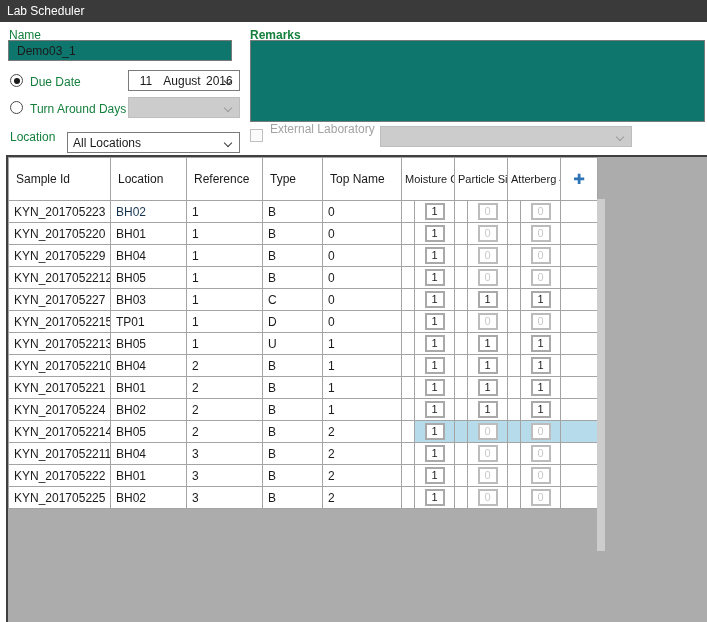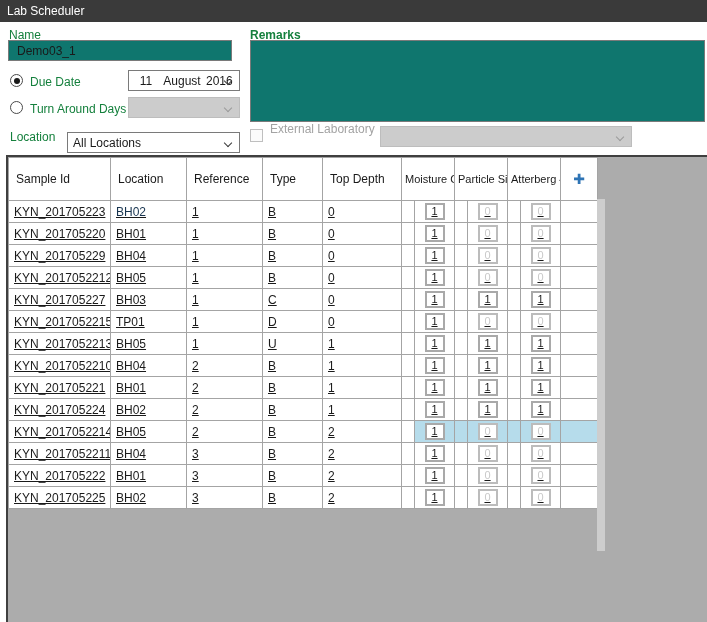--- a/index.html
+++ b/index.html
@@ -47,21 +47,21 @@
   .grid-panel {
     position:absolute; left:6px; top:155px; width:701px; height:467px;
     background:#acacac; border-top:2px solid #3f3f3f; border-left:2px solid #3f3f3f;
   }
   table.grid { border-collapse:collapse; table-layout:fixed; width:589px; background:#fff; }
   table.grid th, table.grid td {
     border:1px solid #a4a4a4; font-weight:normal; overflow:hidden; white-space:nowrap;
     background:#fff;
   }
   thead tr { height:43px; }
-  tbody tr { height:22px;text-decoration:underline; }
+  tbody tr { height:22px; }
   th.simple { text-align:left; padding-left:7px; font-size:12px; }
   th.test {
     font-size:11px; line-height:1.15; text-align:left; padding:2px 1px 2px 3px;
     white-space:normal; vertical-align:middle;
   }
   th.plus-col { text-align:center; }
   .plus-glyph { color:#2e74b5; font-size:14px; line-height:1; }
   td.txt { padding-left:5px; font-size:12px; }
   td.gut, td.plus-cell { padding:0; }
   td.val { padding:0; text-align:center; }
@@ -134,21 +134,21 @@
         <col style="width:13px">
           <col style="width:40px">
         <col style="width:37px">
       </colgroup>
       <thead>
         <tr>
           <th class="simple">Sample Id</th>
           <th class="simple">Location</th>
           <th class="simple">Reference</th>
           <th class="simple">Type</th>
-          <th class="simple">Top Depth</th>
+          <th class="simple">Top Name</th>
           <th class="test" colspan="2">Moisture Content</th>
           <th class="test" colspan="2">Particle Size Distribution</th>
           <th class="test" colspan="2">Atterberg 4 Point</th>
           <th class="plus-col">
             <span class="plus-glyph">✚</span>
           </th>
         </tr>
       </thead>
       <tbody>
           <tr>

